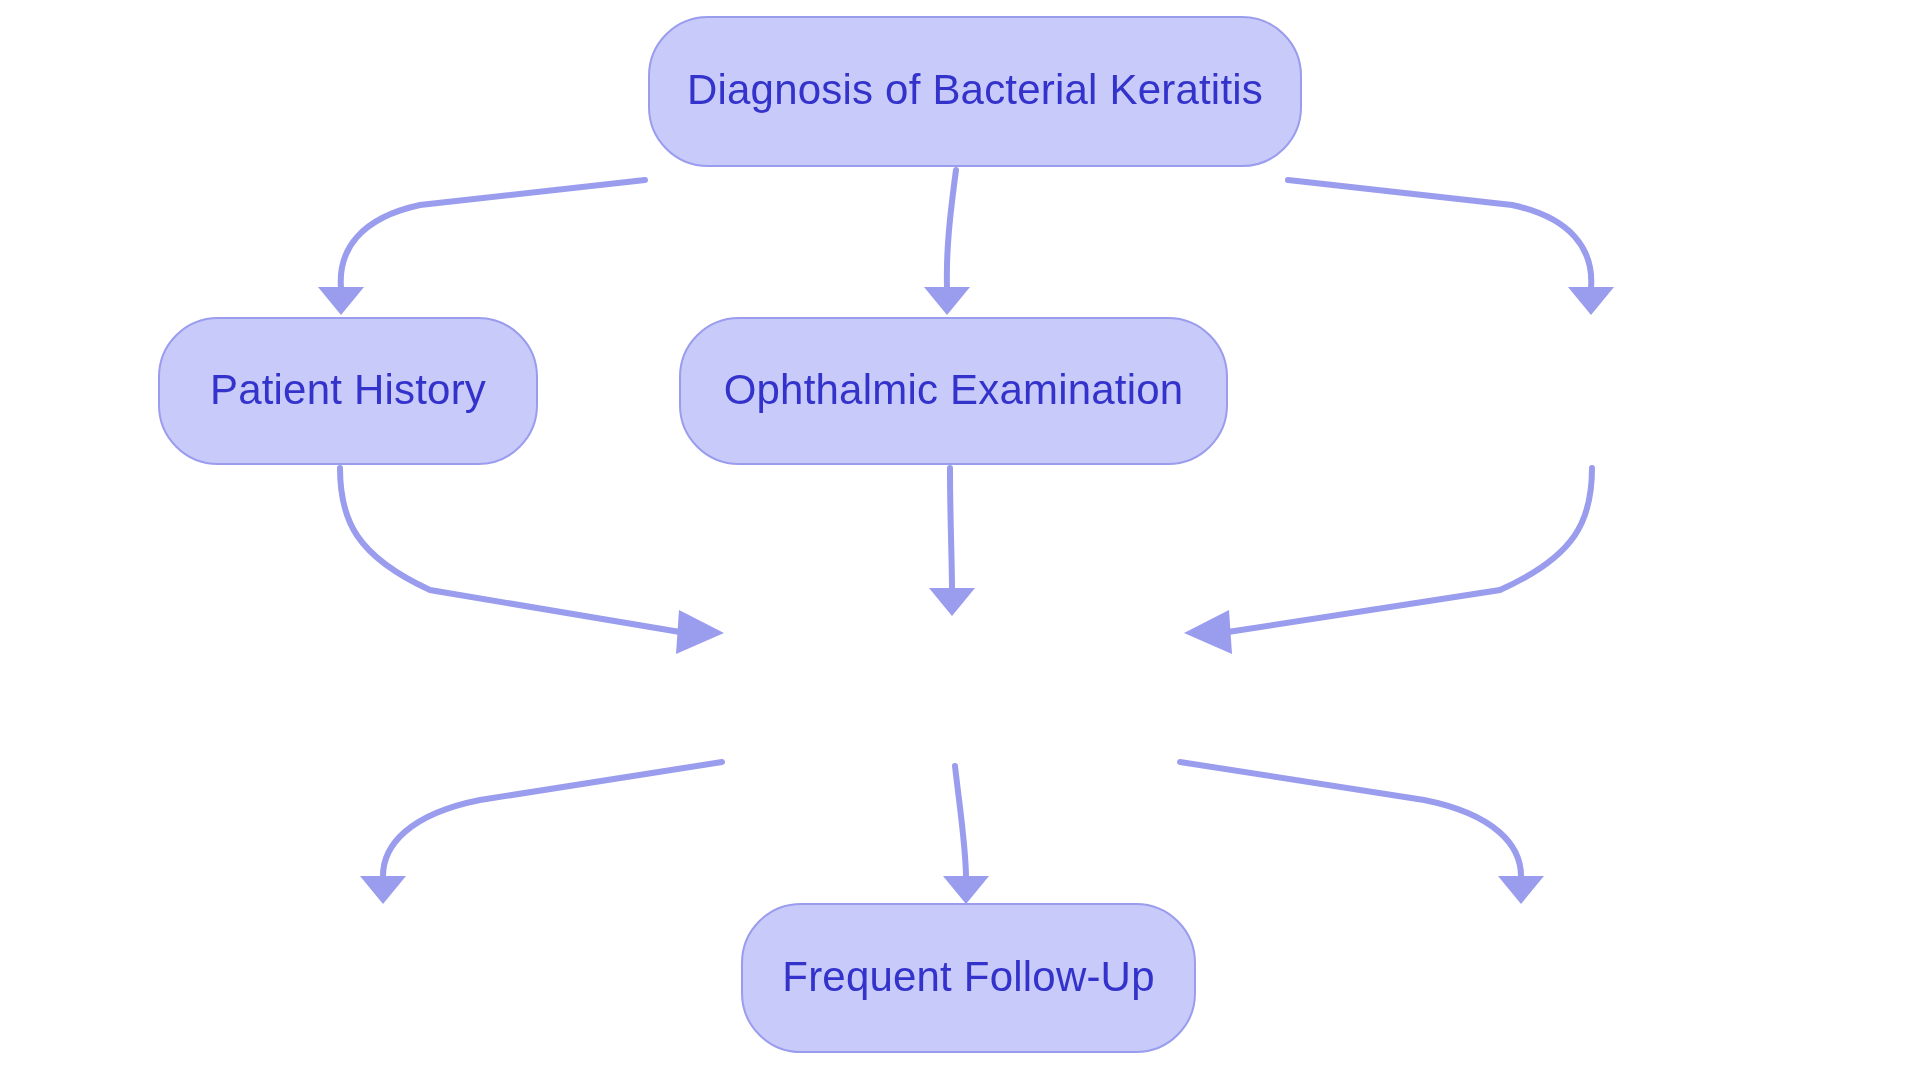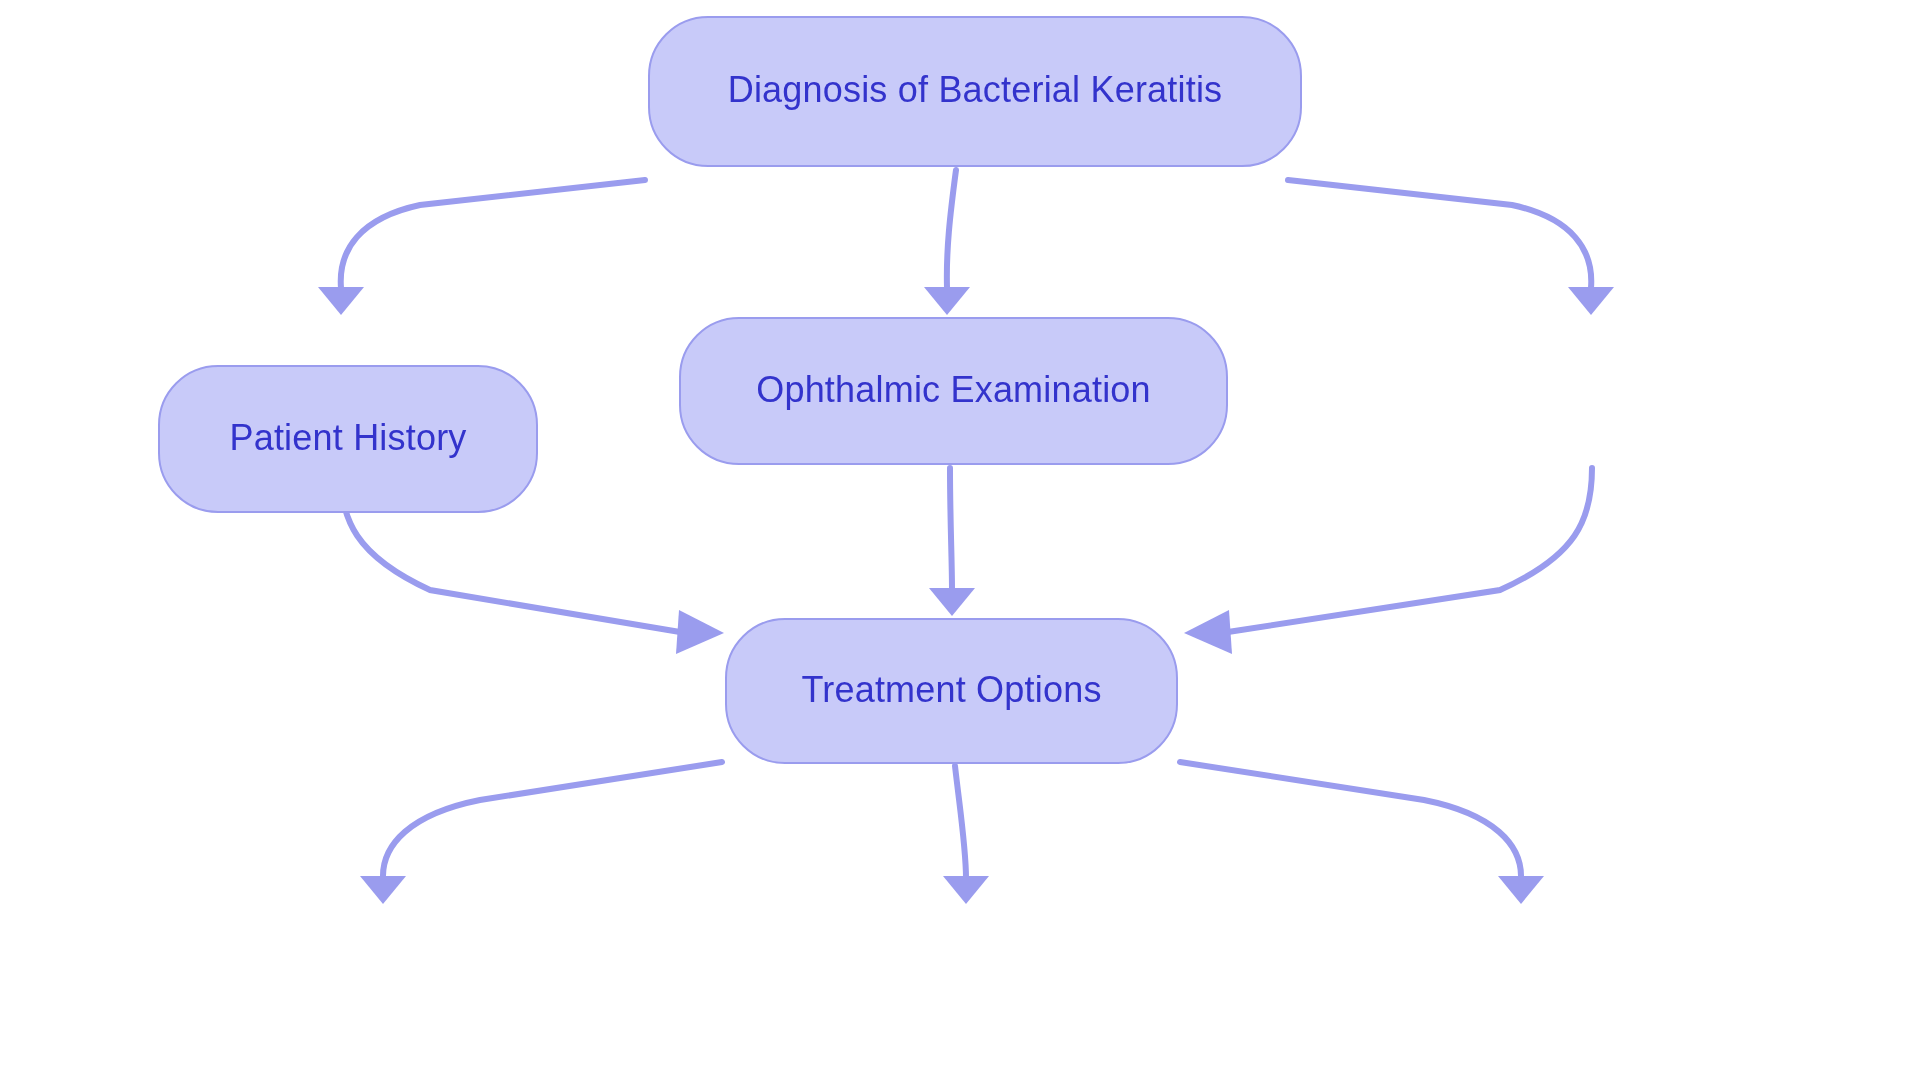--- a/index.html
+++ b/index.html
@@ -29,21 +29,21 @@
   .node {
     position: absolute;
     box-sizing: border-box;
     display: flex;
     align-items: center;
     justify-content: center;
     background: #c8caf9;
     border: 2px solid #9a9cee;
     border-radius: 60px;
     color: #3333cc;
-    font-size: 36px;
+    font-size: 42px;
     font-weight: 400;
     letter-spacing: 0.2px;
     white-space: nowrap;
     z-index: 2;
   }
   .node-label {
     display: block;
     line-height: 1;
     padding-bottom: 3px;
   }
@@ -80,29 +80,29 @@
       <polygon points="360,876 406,876 383,904"></polygon>
       <polygon points="943,876 989,876 966,904"></polygon>
       <polygon points="1498,876 1544,876 1521,904"></polygon>
     </g>
   </svg>
 
   <div class="node" style="left:648px; top:16px; width:654px; height:151px;">
     <span class="node-label">Diagnosis of Bacterial Keratitis</span>
   </div>
 
-  <div class="node" style="left:158px; top:317px; width:380px; height:148px;margin-top:48px;">
+  <div class="node" style="left:158px; top:317px; width:380px; height:148px;">
     <span class="node-label">Patient History</span>
   </div>
 
   <div class="node" style="left:679px; top:317px; width:549px; height:148px;">
     <span class="node-label">Ophthalmic Examination</span>
   </div>
 
 
-  <div class="node" style="left:725px; top:618px; width:453px; height:146px;">
-    <span class="node-label">Treatment Options</span>
-  </div>
 
 
+  <div class="node" style="left:741px; top:903px; width:455px; height:150px;">
+    <span class="node-label">Frequent Follow-Up</span>
+  </div>
 
 
 </div>
 
 </body></html>

